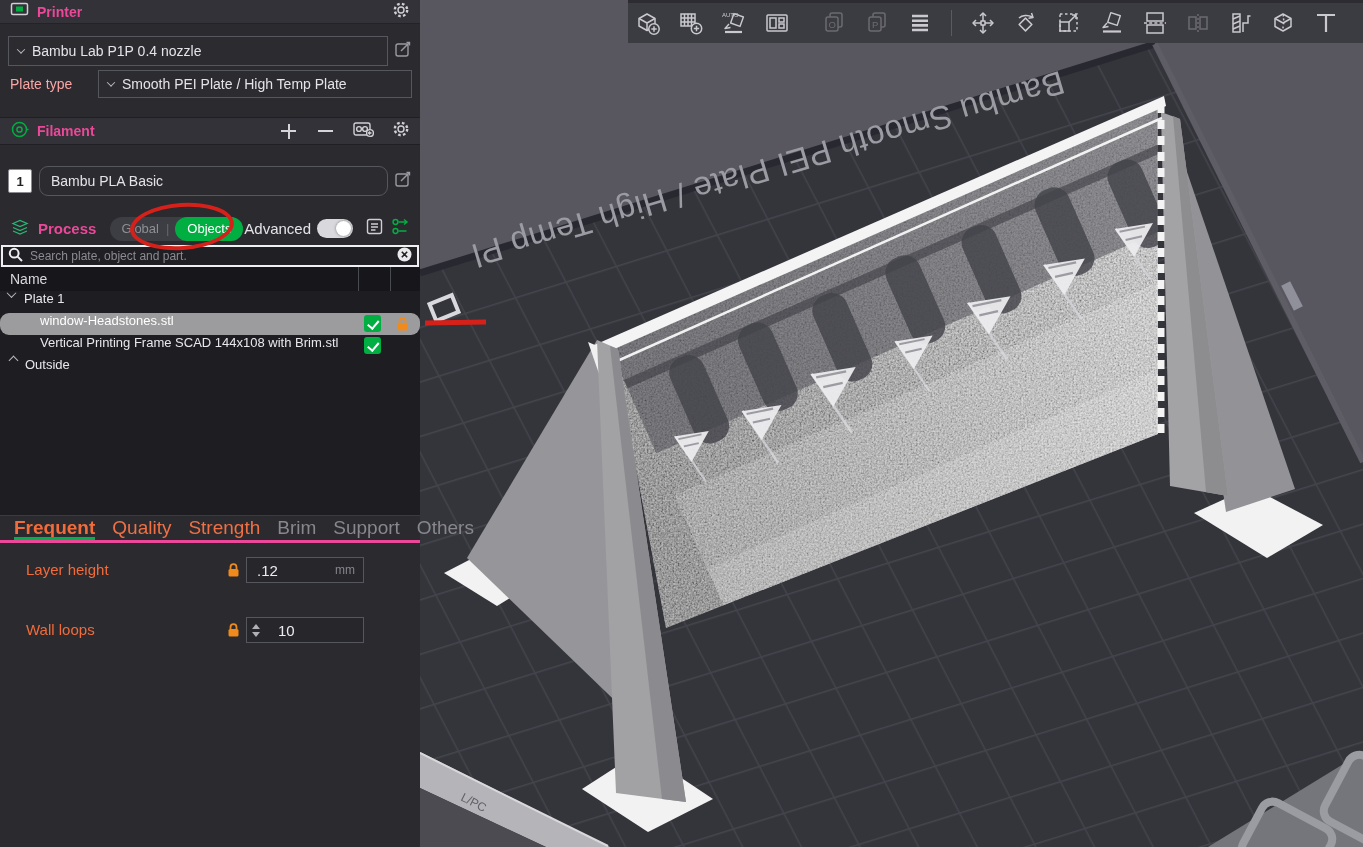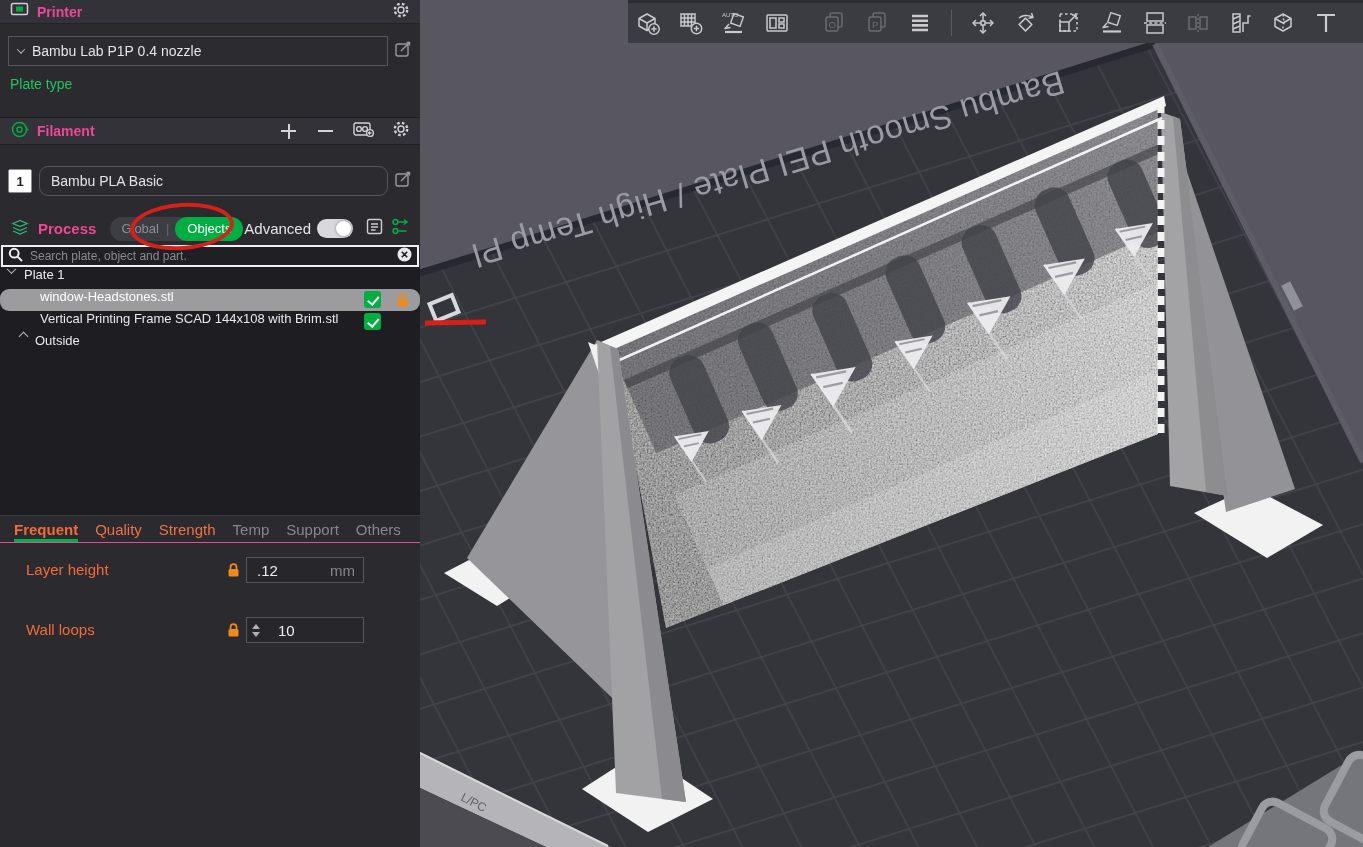--- a/index.html
+++ b/index.html
@@ -15,21 +15,21 @@
 
   .printer-header { top:0; height:24px; border-bottom:1px solid #232327; }
   .filament-header { top:117px; height:28px; border-top:1px solid #1f1f24; border-bottom:1px solid #1f1f24; }
 
   .row-abs { position:absolute; left:8px; right:8px; display:flex; align-items:center; }
   .preset-row { top:36px; height:30px; }
   .select { flex:1; height:100%; border:1px solid #56565e; background:#2b2b30; display:flex; align-items:center;
             padding:0 9px; color:#e4e4e8; font-size:14px; min-width:0; }
   .select .lbl { margin-left:8px; white-space:nowrap; overflow:hidden; }
   .plate-type-row { top:70px; height:28px; left:10px; }
-  .field-label { color:#22c55e; font-size:14px; width:88px; flex:none; }
+  .field-label { color:#fca5a5; font-size:14px; width:88px; flex:none; }
 
   .filament-row { top:166px; height:30px; }
   .slot-box { width:24px; height:24px; background:#ffffff; border:1px solid #8a8a90; border-radius:2px;
               color:#222; font-size:13px; font-weight:700; display:flex; align-items:center; justify-content:center; flex:none; }
   .filament-field { flex:1; height:30px; margin-left:7px;border-radius:9px; }
 
   .process-row { top:212px; height:33px; left:0; right:0; padding:0 10px; }
   .seg { height:24px; margin-left:14px; background:#3d3d44; border-radius:12px; display:flex; align-items:center; padding-left:11px; position:relative; }
   .seg-global { color:#8e8e95; font-size:13px; }
   .seg-div { color:#65656c; font-size:13px; margin:0 6px 0 7px; }
@@ -58,38 +58,38 @@
   .chev-down { transform:rotate(-45deg) translate(1px,-1px); }
   .chev-right { transform:rotate(135deg); }
   .chev-sm { width:6px; height:6px; }
 
   .chk { position:absolute; left:364px; top:2px; width:17px; height:17px; background:#00ae42; border-radius:3px; }
   .chk::after { content:""; position:absolute; left:5.5px; top:2.5px; width:4.5px; height:8.5px;
                 border:solid #fff; border-width:0 2px 2px 0; transform:rotate(40deg); }
   .lockpos { position:absolute; left:396px; top:4px; }
 
   .tabs { position:absolute; top:515px; left:0; width:100%; height:28px; background:#2a2a2f;
-          border-top:1px solid #3a3a41; border-bottom:1px solid #ec4899;
-          display:flex; align-items:flex-end; gap:17px; padding:0 14px; font-size:15px; }
+          border-top:1px solid #3a3a41; border-bottom:3px solid #ec4899;
+          display:flex; align-items:flex-end; gap:17px; padding:0 14px; font-size:19px; }
   .tab { position:relative; height:100%; display:flex; align-items:center; color:#87878d; cursor:default; }
   .tab.mod { color:#ef7045; }
   .tab.active { color:#f26b3a; font-weight:700; }
   .tab.active::after { content:""; position:absolute; left:0; right:0; bottom:0; height:3px; background:#00b14c; }
 
   .params { position:absolute; top:543px; left:0; width:100%; height:304px; }
   .param-row { position:absolute; left:0; right:0; height:28px; }
   .p1 { top:13px; } .p2 { top:43px; } .p3 { top:73px; } .p4 { top:103px; }
   .param-label { position:absolute; left:26px; line-height:28px; font-size:15px; color:#e4e4e8; }
   .param-label.mod { color:#f26b3a; }
   .param-lock { position:absolute; left:227px; top:7px; }
   .pfield { position:absolute; left:246px; top:1px; width:118px; height:26px; border:1px solid #56565e;
             background:#26262b; display:flex; align-items:center; }
   .pfield input { flex:1; min-width:0; background:transparent; border:0; outline:none; color:#ececf0;
                   font-size:15px; padding-left:10px; font-family:inherit; }
-  .unit { color:#85858c; font-size:15px; padding-right:8px; flex:none; }
+  .unit { color:#85858c; font-size:12px; padding-right:8px; flex:none; }
   .spinner { display:flex; flex-direction:column; justify-content:center; gap:3px; width:16px; margin-left:5px; flex:none; }
   .spin-up { width:0; height:0; border-left:4px solid transparent; border-right:4px solid transparent; border-bottom:5px solid #b0b0b6; }
   .spin-down { width:0; height:0; border-left:4px solid transparent; border-right:4px solid transparent; border-top:5px solid #b0b0b6; }
   .checkbox { position:absolute; left:246px; top:6px; width:16px; height:16px; border:1.5px solid #9a9aa2; border-radius:2px; }
 
   .icon-plus, .icon-minus { position:relative; width:15px; height:15px; flex:none; }
   .icon-plus::before, .icon-minus::before { content:""; position:absolute; left:0; top:6.5px; width:15px; height:2px; background:#d5d5d9; }
   .icon-plus::after { content:""; position:absolute; left:6.5px; top:0; width:2px; height:15px; background:#d5d5d9; }
 
   
@@ -135,20 +135,24 @@
       <svg width="18" height="18" viewBox="0 0 18 18" fill="none" stroke="#9a9aa1" stroke-width="1.4">
           <rect x="2" y="4" width="12" height="12" rx="2"></rect>
           <path d="M7 11 L15.5 2.5"></path>
           <path d="M12.5 2.5 h3 v3"></path>
         </svg>
     </span>
   </div>
 
   <div class="row-abs plate-type-row">
     <span class="field-label">Plate type</span>
+    <div class="select">
+      <span class="chev chev-down chev-sm"></span>
+      <span class="lbl">Smooth PEI Plate / High Temp Plate</span>
+    </div>
   </div>
 
   <div class="sec-header filament-header">
     <span>
       <svg width="19" height="19" viewBox="0 0 19 19" fill="none" stroke="#00ae42" stroke-width="1.5">
           <circle cx="9.5" cy="9.5" r="7"></circle>
           <circle cx="9.5" cy="9.5" r="2.6"></circle>
           <path d="M16.5 9.5 h2"></path>
         </svg>
     </span>
@@ -232,49 +236,54 @@
     <input class="search-input" placeholder="Search plate, object and part." style="">
     <span>
       <svg width="15" height="15" viewBox="0 0 15 15">
           <circle cx="7.5" cy="7.5" r="7" fill="#e9e9ec"></circle>
           <path d="M4.8 4.8 L10.2 10.2 M10.2 4.8 L4.8 10.2" stroke="#1f1f24" stroke-width="1.6"></path>
         </svg>
     </span>
   </div>
 
   <div class="tree">
+    <div class="tree-header">
+      <span>Name</span>
+      <span class="col-sep" style="left:358px"></span>
+      <span class="col-sep" style="left:390px"></span>
+    </div>
     <div class="tree-row indent1">
       <span class="chev chev-down"></span>
       <span class="row-label" style="margin-left:9px">Plate 1</span>
     </div>
     <div class="tree-row indent2 selected">
       <span class="row-label">window-Headstones.stl</span>
       <span class="chk"></span>
       <span class="lockpos">
         <svg width="13" height="15" viewBox="0 0 13 15">
             <path d="M3.5 6 V4.2 a3 3 0 0 1 6 0 V6" fill="none" stroke="#f08a1d" stroke-width="1.8"></path>
             <rect x="1.5" y="6" width="10" height="7.5" rx="1.5" fill="#f08a1d"></rect>
           </svg>
       </span>
     </div>
     <div class="tree-row indent2">
       <span class="row-label">Vertical Printing Frame SCAD 144x108 with Brim.stl</span>
       <span class="chk"></span>
     </div>
-    <div class="tree-row" style="padding-left:20px">
+    <div class="tree-row" style="padding-left:10px">
       <span class="chev chev-right"></span>
       <span class="row-label" style="margin-left:8px">Outside</span>
     </div>
   </div>
 
   <div class="tabs">
     <span class="tab active">Frequent</span>
     <span class="tab mod">Quality</span>
     <span class="tab mod">Strength</span>
-    <span class="tab">Temp</span>
+    <span class="tab">Brim</span>
     <span class="tab">Support</span>
     <span class="tab">Others</span>
   </div>
 
   <div class="params">
 
     <div class="param-row p1">
       <span class="param-label mod">Layer height</span>
       <span class="param-lock">
         <svg width="13" height="15" viewBox="0 0 13 15">

